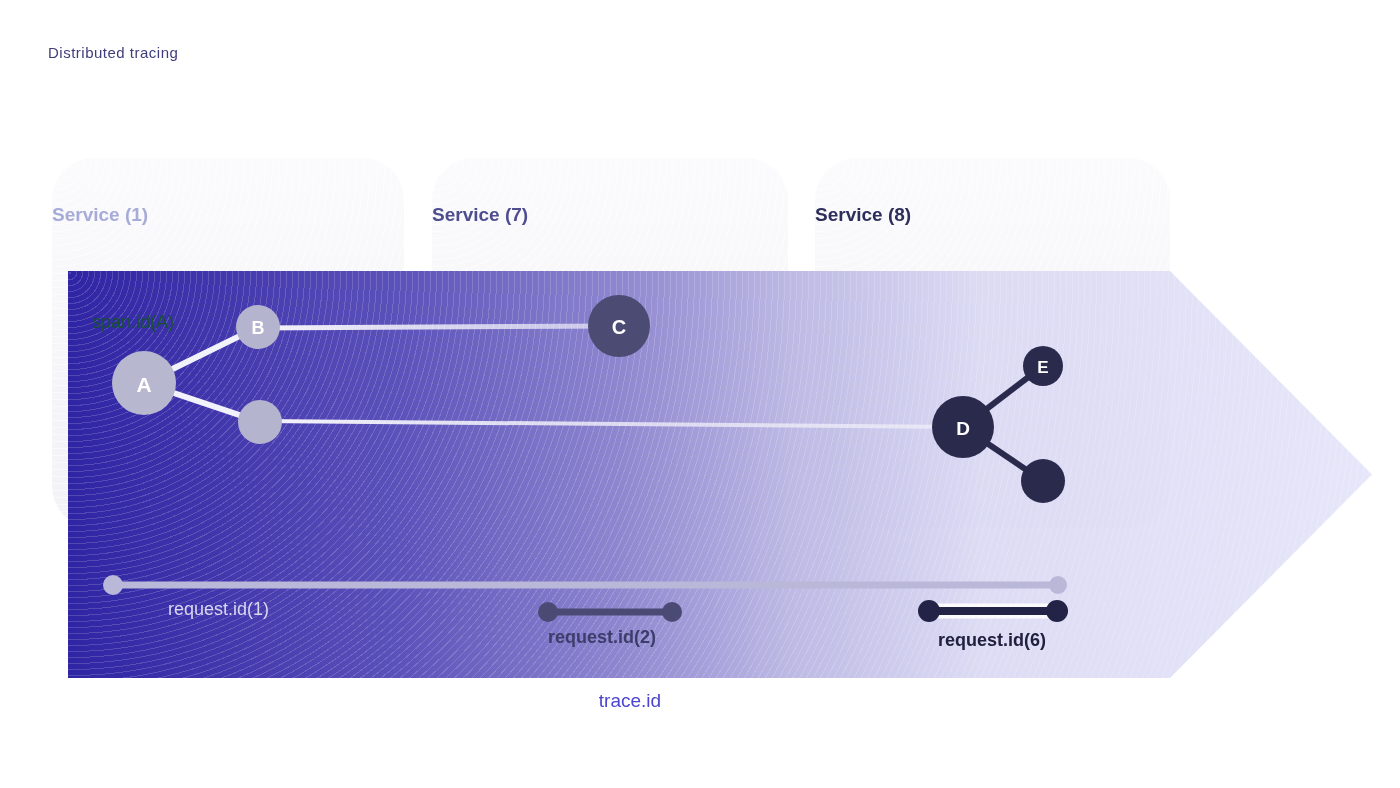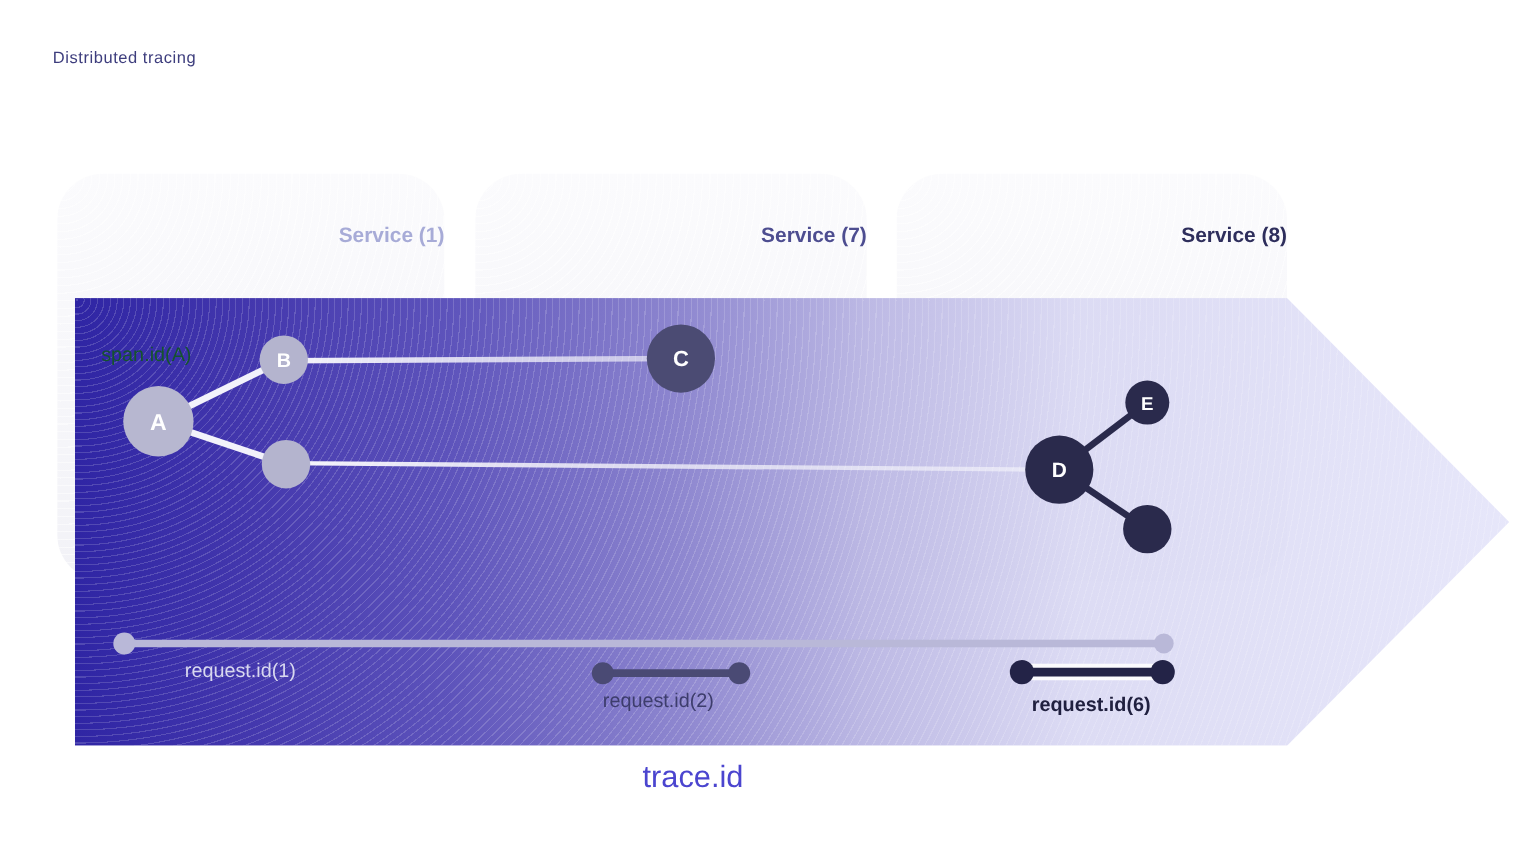--- a/index.html
+++ b/index.html
@@ -21,21 +21,21 @@
   }
   
   .service-box {
     position:absolute; top:158px; height:370px; border-radius:42px;
     background:
       repeating-radial-gradient(circle at 3px 3px, rgba(255,255,255,0.55) 0 1px, transparent 1px 7px),
       linear-gradient(180deg,#fbfbfd 0%, #f2f2f7 100%);
     z-index:1;
   }
   .service-box .service-label {
-    display:block; text-align:right; padding-top:46px;
+    display:block; text-align:left; padding-top:46px;
     font-size:19px; font-weight:600;
   }
   #svc1 { left:52px;  width:352px; }
   #svc2 { left:432px; width:356px; }
   #svc3 { left:815px; width:355px; }
   #svc1 .service-label { color:#a7abd7; }
   #svc2 .service-label { color:#4d4d90; }
   #svc3 .service-label { color:#2e2e5c; }
   
   .band {
@@ -57,24 +57,24 @@
   }
   
   .overlay { position:absolute; left:0; top:0; z-index:3; pointer-events:none; }
   .node-letter {
     font-family:"Liberation Sans", sans-serif; font-weight:600; fill:#ffffff;
   }
   
   .lbl { position:absolute; z-index:4; font-weight:600; white-space:nowrap; }
   .lbl-span      { left:92px;  top:312px; font-size:18px; color:#14532d; font-weight:500;}
   .lbl-req1      { left:168px; top:599px; font-size:18px; color:#d8d8ef; font-weight:400;}
-  .lbl-req2      { left:548px; top:627px; font-size:18px; color:#3d3d6c; font-weight:400;}
+  .lbl-req2      { left:548px; top:627px; font-size:18px; color:#3d3d6c; font-weight:700;}
   .lbl-req3      { left:938px; top:630px; font-size:18px; color:#20203f; font-weight:600;}
   .lbl-trace     { left:500px; top:690px; width:260px; text-align:center;
-                   font-size:28px; color:#4b45cf; font-weight:500;}
+                   font-size:19px; color:#4b45cf; font-weight:500;}
 </style>
 </head>
 <body>
 
 <div class="canvas">
 
   <div class="eyebrow">Distributed tracing</div>
 
   <div class="service-box" id="svc1">
     <span class="service-label">Service (1)</span>

